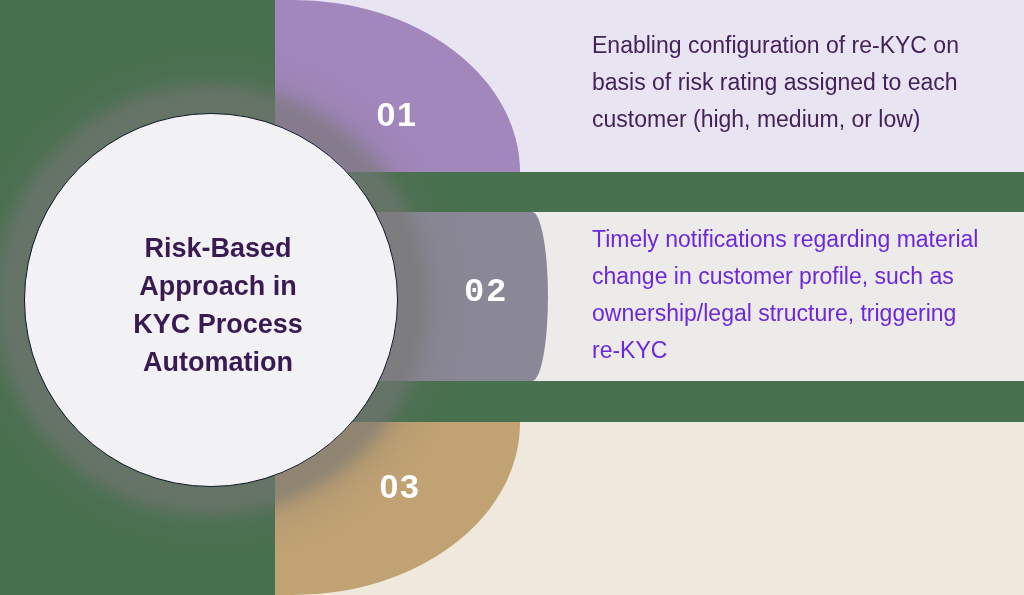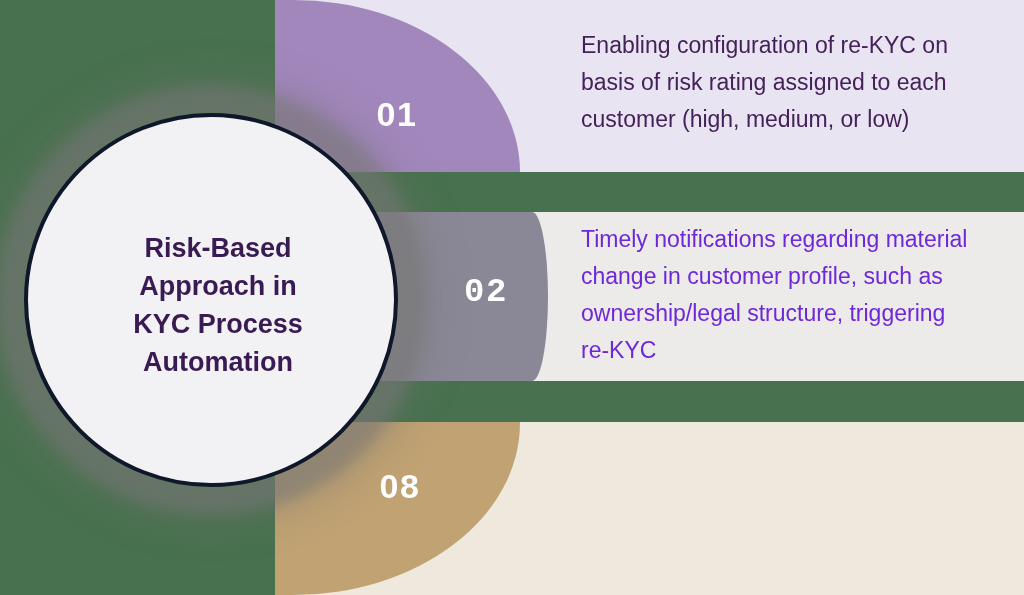--- a/index.html
+++ b/index.html
@@ -26,40 +26,40 @@
     position:absolute;
     transform:translate(-50%,-50%);
     font-size:34px; font-weight:bold; letter-spacing:1.5px;
     line-height:1;
   }
   .band-1 .num { left:122px; top:114px; }
   .band-2 .num { left:211px; top:80px;font-family:Liberation Mono, monospace;  }
   .band-3 .num { left:125px; top:64px;  }
 
   .btext {
-    position:absolute; left:306px;
+    position:absolute; left:317px;
     font-size:23px; line-height:37px;
     white-space:pre-line;
   }
   .band-1 .btext { top:27px;  }
   .band-2 .btext { top:9px;   }
   .band-3 .btext { top:30px;  }
 
   
   .ring {
     position:absolute; left:24px; top:113px;
     width:374px; height:374px; border-radius:50%;
     box-shadow: 0 0 14px 28px rgba(118,119,116,0.55),
                 0 0 32px 44px rgba(118,119,116,0.22);
     z-index:2;
   }
   .circle {
     position:absolute; left:24px; top:113px;
     width:374px; height:374px; border-radius:50%;
-    border:4px solid #0f172a;
+    border:1px solid #0f172a;
     box-sizing:border-box;
     display:flex; align-items:center; justify-content:center;
     text-align:center;
     z-index:3;
   }
   .title {
     font-size:27px; font-weight:bold; line-height:38px;
     white-space:pre-line;
     transform:translate(7px,5px);
   }
@@ -81,21 +81,21 @@
     <div class="sat" style="background: rgb(138, 136, 150);"></div>
     <div class="num" style="color: rgb(255, 255, 255);">02</div>
     <div class="btext" style="color: #6d28d9;">Timely notifications regarding material
 change in customer profile, such as
 ownership/legal structure, triggering
 re-KYC</div>
   </div>
 
   <div class="band band-3" style="background: rgb(239, 232, 221);">
     <div class="sat" style="background: rgb(192, 162, 115);"></div>
-    <div class="num" style="color: rgb(255, 255, 255);">08</div>
+    <div class="num" style="color: rgb(255, 255, 255);">03</div>
   </div>
 
   <div class="ring"></div>
 
   <div class="circle" style="background: rgb(242, 241, 244);">
     <div class="title" style="color: rgb(58, 26, 82);">Risk-Based
 Approach in
 KYC Process
 Automation</div>
   </div>

